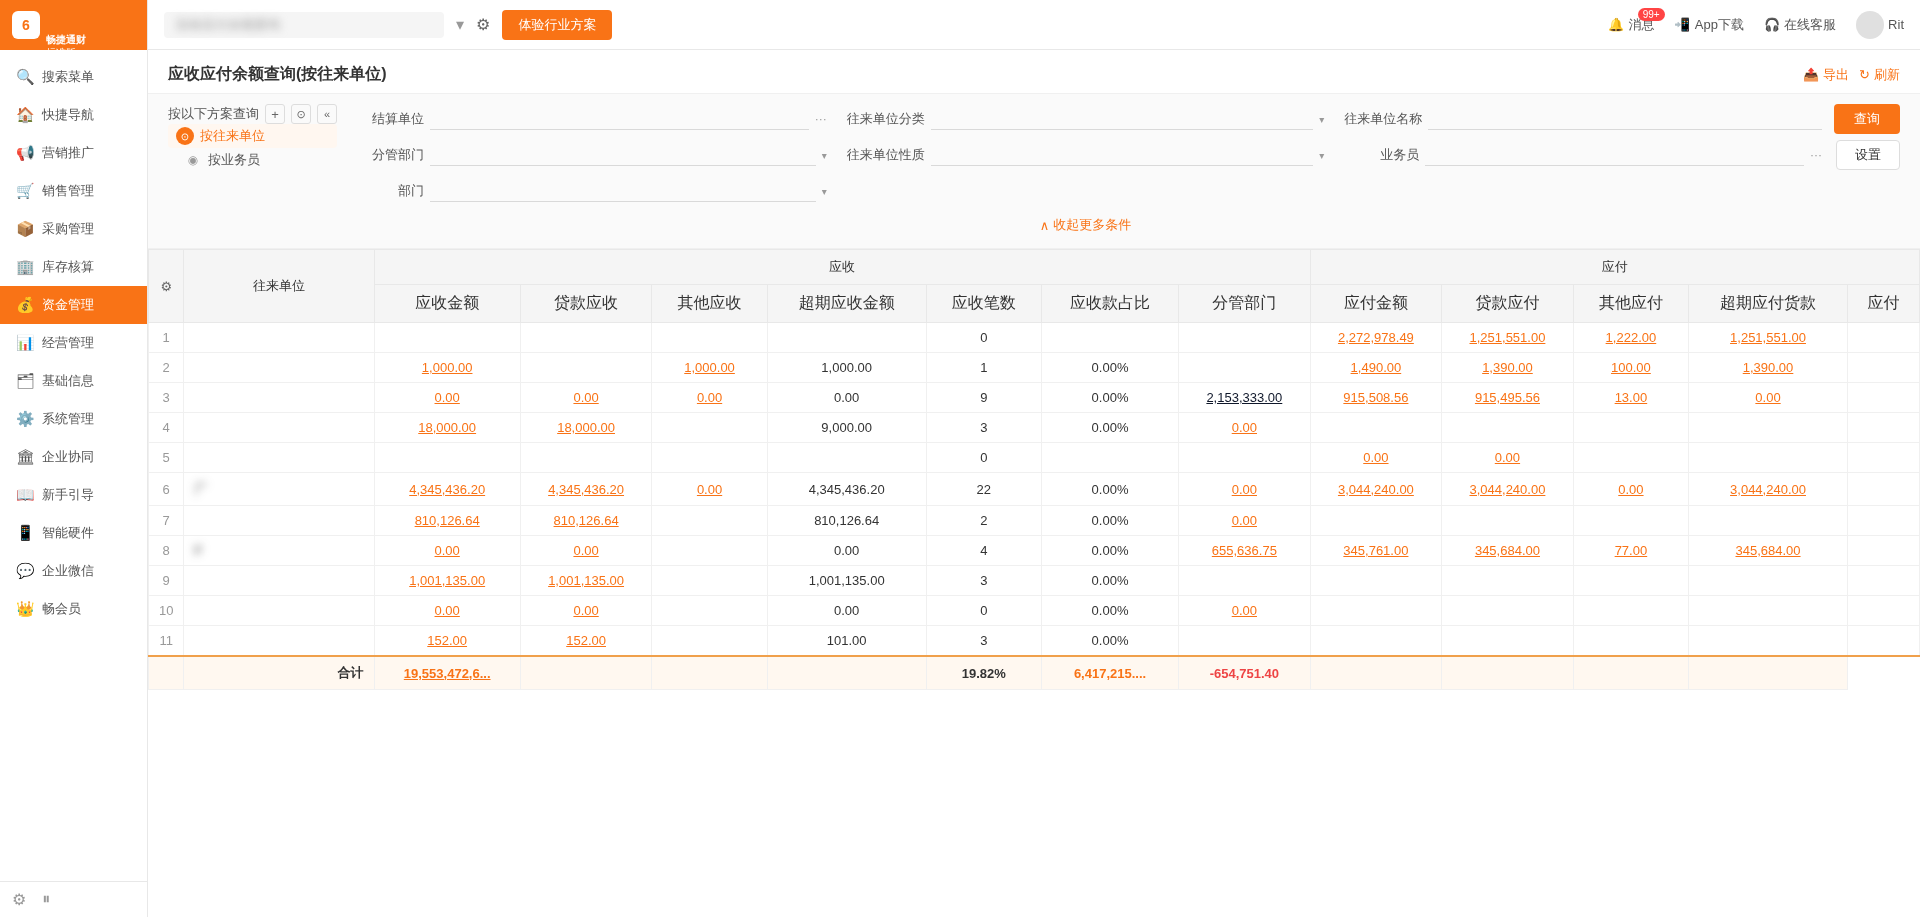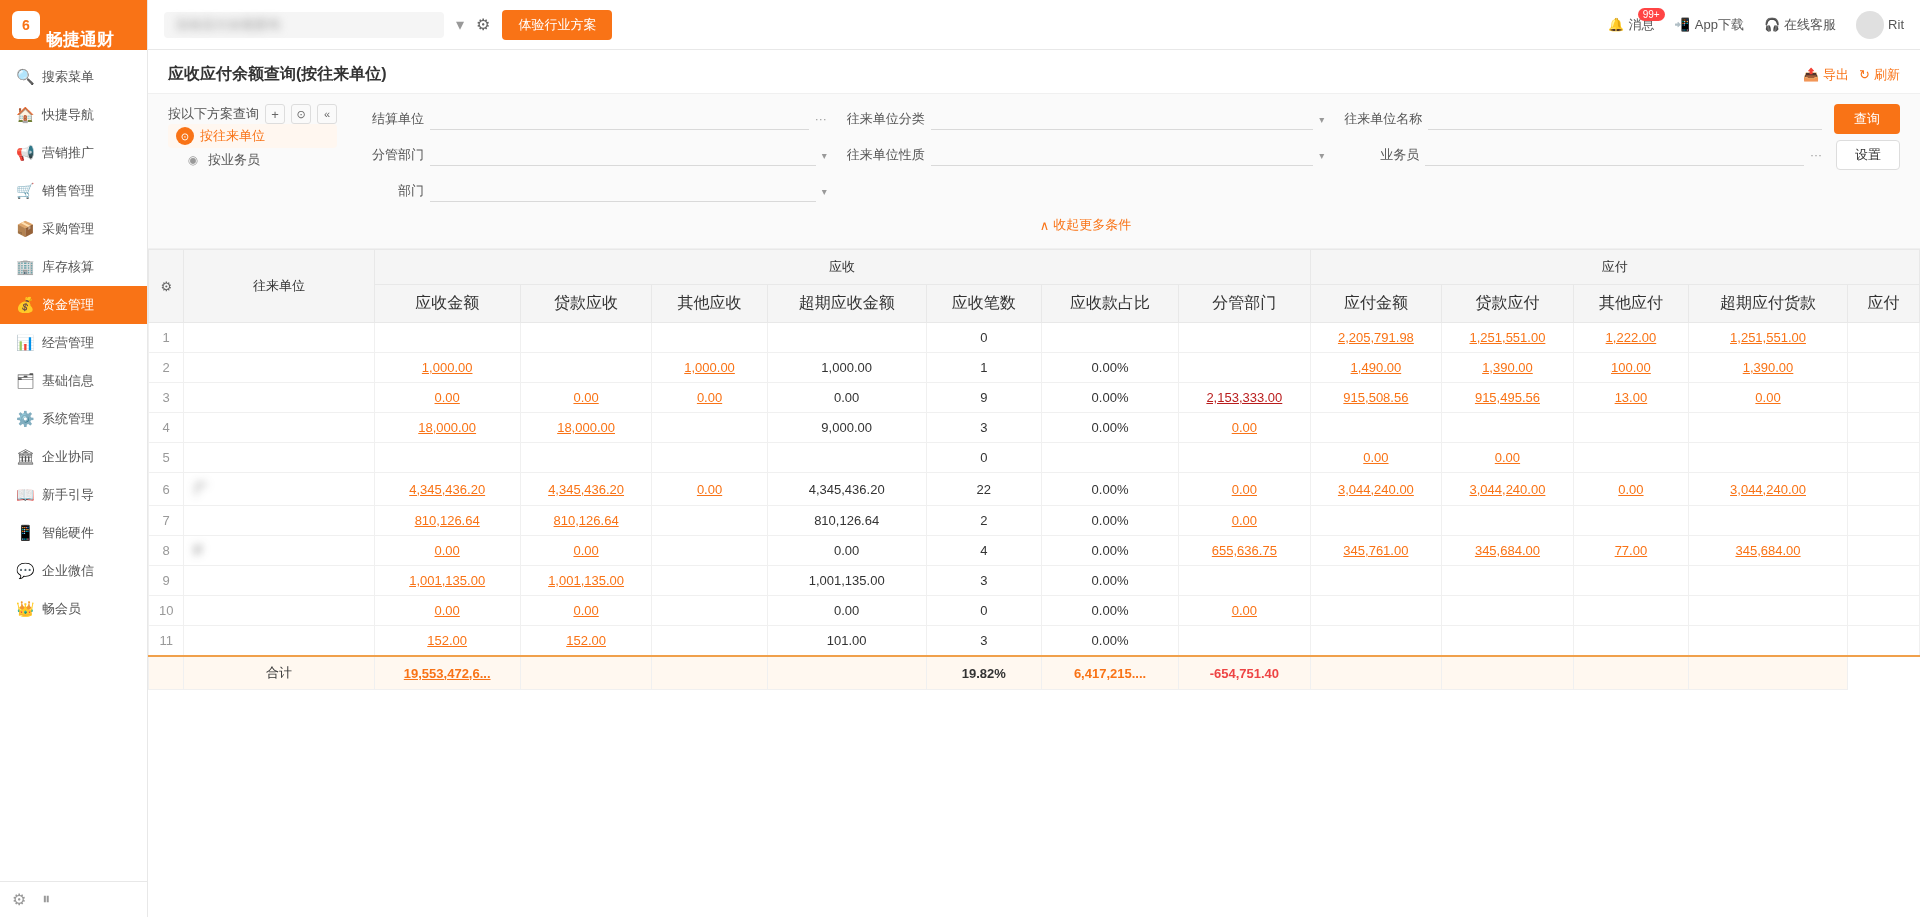--- a/index.html
+++ b/index.html
@@ -2,21 +2,21 @@
 <html><head>
   <meta charset="utf-8">
   <style>
     * { box-sizing: border-box; margin: 0; padding: 0; font-family: 'Microsoft YaHei', Arial, sans-serif; font-size: 13px; }
     body { background: #f5f5f5; display: flex; height: 917px; overflow: hidden; }
 
     
     .sidebar { width: 148px; background: #fff; border-right: 1px solid #e8e8e8; display: flex; flex-direction: column; flex-shrink: 0; }
     .sidebar-logo { background: #f97316; height: 50px; display: flex; align-items: center; padding: 0 12px; gap: 6px; }
     .sidebar-logo-icon { width: 28px; height: 28px; background: #fff; border-radius: 6px; display: flex; align-items: center; justify-content: center; color: #f97316; font-weight: bold; font-size: 14px; }
-    .sidebar-logo-text { color: #fff; font-size: 17px; font-weight: bold; line-height: 1.2; margin-top: 44px; }
+    .sidebar-logo-text { color: #fff; font-size: 10px; font-weight: bold; line-height: 1.2; margin-top: 44px; }
     .sidebar-logo-badge { color: #fff; font-size: 10px; }
     .sidebar-menu { flex: 1; overflow-y: auto; padding: 8px 0; }
     .sidebar-item { display: flex; align-items: center; gap: 8px; padding: 10px 16px; cursor: pointer; color: #555; transition: background 0.2s; }
     .sidebar-item.active { background: #f97316; color: #fff; border-radius: 0; }
     .sidebar-item .icon { font-size: 15px; width: 18px; text-align: center; }
     .sidebar-bottom { border-top: 1px solid #e8e8e8; display: flex; padding: 8px 12px; gap: 16px; }
     .sidebar-bottom-icon { color: #999; cursor: pointer; font-size: 16px; }
 
     
     .main { flex: 1; display: flex; flex-direction: column; overflow: hidden; }
@@ -314,21 +314,21 @@
         <tr>
               <td style="color: rgb(153, 153, 153);">1</td>
               <td style="text-align: left; filter: blur(4px);">&nbsp;&nbsp;&nbsp;&nbsp;&nbsp;&nbsp;&nbsp;&nbsp;&nbsp;&nbsp;&nbsp;&nbsp;&nbsp;&nbsp;&nbsp;&nbsp;&nbsp;&nbsp;&nbsp;&nbsp;&nbsp;&nbsp;&nbsp;&nbsp;&nbsp;&nbsp;&nbsp;&nbsp;&nbsp;&nbsp;&nbsp;</td>
               <td style="color: rgb(249, 115, 22); text-decoration: underline; cursor: pointer;"></td>
               <td style="color: rgb(249, 115, 22); text-decoration: underline; cursor: pointer;"></td>
               <td style="color: rgb(249, 115, 22); text-decoration: underline; cursor: pointer;"></td>
               <td style=""></td>
               <td style="">0</td>
               <td style=""></td>
               <td style="color: rgb(249, 115, 22); text-decoration: underline; cursor: pointer;"></td>
-              <td style="color: rgb(249, 115, 22); text-decoration: underline; cursor: pointer;">2,205,791.98</td>
+              <td style="color: rgb(249, 115, 22); text-decoration: underline; cursor: pointer;">2,272,978.49</td>
               <td style="color: rgb(249, 115, 22); text-decoration: underline; cursor: pointer;">1,251,551.00</td>
               <td style="color: rgb(249, 115, 22); text-decoration: underline; cursor: pointer;">1,222.00</td>
               <td style="color: rgb(249, 115, 22); text-decoration: underline; cursor: pointer;">1,251,551.00</td>
               <td style=""></td>
             </tr>
             <tr>
               <td style="color: rgb(153, 153, 153);">2</td>
               <td style="text-align: left; filter: blur(4px);">&nbsp;&nbsp;&nbsp;&nbsp;&nbsp;&nbsp;&nbsp;&nbsp;&nbsp;&nbsp;&nbsp;&nbsp;&nbsp;&nbsp;&nbsp;&nbsp;&nbsp;&nbsp;&nbsp;&nbsp;&nbsp;&nbsp;&nbsp;&nbsp;&nbsp;&nbsp;&nbsp;&nbsp;&nbsp;&nbsp;&nbsp;</td>
               <td style="color: rgb(249, 115, 22); text-decoration: underline; cursor: pointer;">1,000.00</td>
               <td style="color: rgb(249, 115, 22); text-decoration: underline; cursor: pointer;"></td>
@@ -345,21 +345,21 @@
             </tr>
             <tr>
               <td style="color: rgb(153, 153, 153);">3</td>
               <td style="text-align: left; filter: blur(4px);">&nbsp;&nbsp;&nbsp;&nbsp;&nbsp;&nbsp;&nbsp;&nbsp;&nbsp;&nbsp;&nbsp;&nbsp;&nbsp;&nbsp;&nbsp;&nbsp;&nbsp;&nbsp;&nbsp;&nbsp;&nbsp;&nbsp;&nbsp;&nbsp;&nbsp;&nbsp;&nbsp;&nbsp;&nbsp;&nbsp;&nbsp;</td>
               <td style="color: rgb(249, 115, 22); text-decoration: underline; cursor: pointer;">0.00</td>
               <td style="color: rgb(249, 115, 22); text-decoration: underline; cursor: pointer;">0.00</td>
               <td style="color: rgb(249, 115, 22); text-decoration: underline; cursor: pointer;">0.00</td>
               <td style="">0.00</td>
               <td style="">9</td>
               <td style="">0.00%</td>
-              <td style="color: #b91c1c; text-decoration: underline; cursor: pointer;">2,153,333.00</td>
+              <td style="color: #0f172a; text-decoration: underline; cursor: pointer;">2,153,333.00</td>
               <td style="color: rgb(249, 115, 22); text-decoration: underline; cursor: pointer;">915,508.56</td>
               <td style="color: rgb(249, 115, 22); text-decoration: underline; cursor: pointer;">915,495.56</td>
               <td style="color: rgb(249, 115, 22); text-decoration: underline; cursor: pointer;">13.00</td>
               <td style="color: rgb(249, 115, 22); text-decoration: underline; cursor: pointer;">0.00</td>
               <td style=""></td>
             </tr>
             <tr>
               <td style="color: rgb(153, 153, 153);">4</td>
               <td style="text-align: left; filter: blur(4px);">&nbsp;&nbsp;&nbsp;&nbsp;&nbsp;&nbsp;&nbsp;&nbsp;&nbsp;&nbsp;&nbsp;&nbsp;&nbsp;&nbsp;&nbsp;&nbsp;&nbsp;&nbsp;&nbsp;&nbsp;&nbsp;&nbsp;&nbsp;&nbsp;&nbsp;&nbsp;&nbsp;&nbsp;&nbsp;&nbsp;&nbsp;</td>
               <td style="color: rgb(249, 115, 22); text-decoration: underline; cursor: pointer;">18,000.00</td>
@@ -484,21 +484,21 @@
               <td style="color: rgb(249, 115, 22); text-decoration: underline; cursor: pointer;"></td>
               <td style="color: rgb(249, 115, 22); text-decoration: underline; cursor: pointer;"></td>
               <td style="color: rgb(249, 115, 22); text-decoration: underline; cursor: pointer;"></td>
               <td style="color: rgb(249, 115, 22); text-decoration: underline; cursor: pointer;"></td>
               <td style=""></td>
             </tr>
           </tbody>
         <tfoot>
           <tr class="table-footer">
             <td></td>
-            <td style="text-align:center;font-weight:normal;">合计</td>
+            <td style="text-align:right;font-weight:bold;">合计</td>
             <td style="color:#f97316;" class="link">19,553,472,6...</td>
             <td></td>
             <td></td>
             <td></td>
             <td>19.82%</td>
             <td style="color:#f97316;">6,417,215....</td>
             <td style="color:#e44;">-654,751.40</td>
             <td></td>
             <td></td>
             <td></td>

